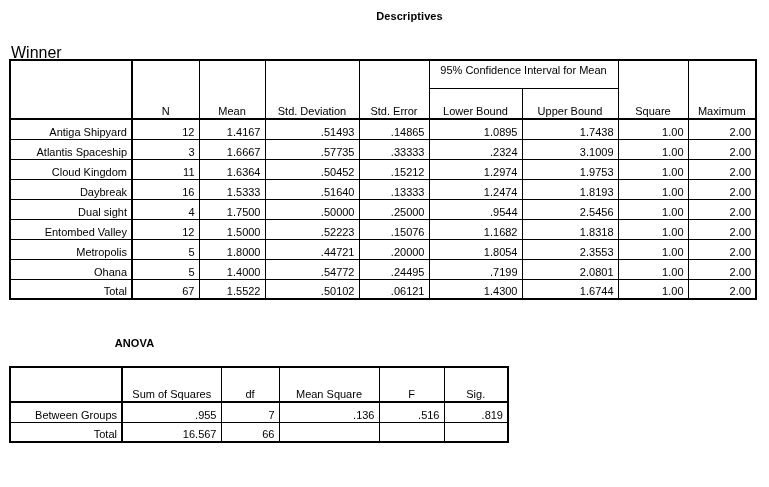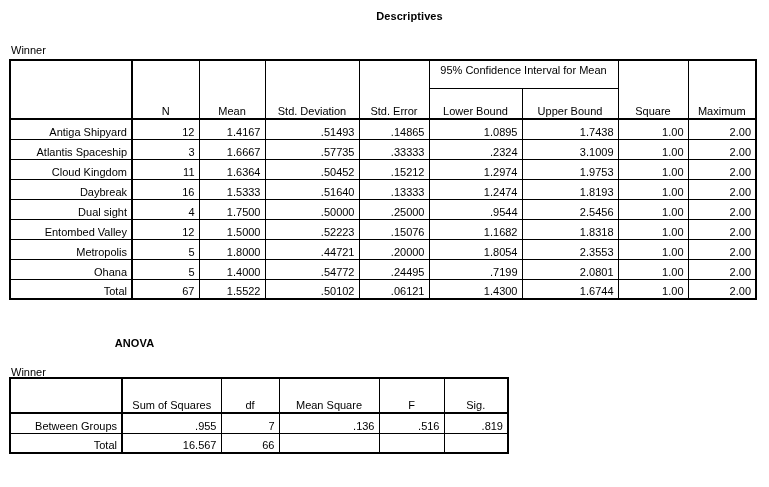--- a/index.html
+++ b/index.html
@@ -20,21 +20,21 @@
     position: absolute;
     width: 100%;
     text-align: center;
     font-size: 11px;
     font-weight: bold;
     letter-spacing: 0.1px;
   }
 
   .block-subtitle {
     position: absolute;
-    font-size: 11px;
+    font-size: 16px;
     font-weight: normal;
   }
 
   table.spss {
     position: absolute;
     border-collapse: collapse;
     table-layout: fixed;
     font-size: 11px;
     font-weight: normal;
     background: #ffffff;
@@ -68,21 +68,21 @@
   
   tbody td {
     border-top: none;
     border-bottom: none;
   }
 
   
   .span-head { border-bottom: 1px solid #000000; text-align: center; }
 
   .descriptives-table { left: 9px; top: 59px; width: 746px; }
-  .anova-table        { left: 9px; top: 377px; width: 498px; }
+  .anova-table        { left: 9px; top: 366px; width: 498px; }
 
   .title-descriptives { left: 13px; top: 10px; padding-left: 12px; }
   .sub-descriptives   { left: 11px; top: 44px; }
   .title-anova        { left: -250px; top: 337px; width: 769px; }
   .sub-anova          { left: 11px; top: 366px; }
 
   .r-h1 { height: 28px; }
   .r-h2 { height: 31px; }
   .r-data { height: 20px; }
 </style>

